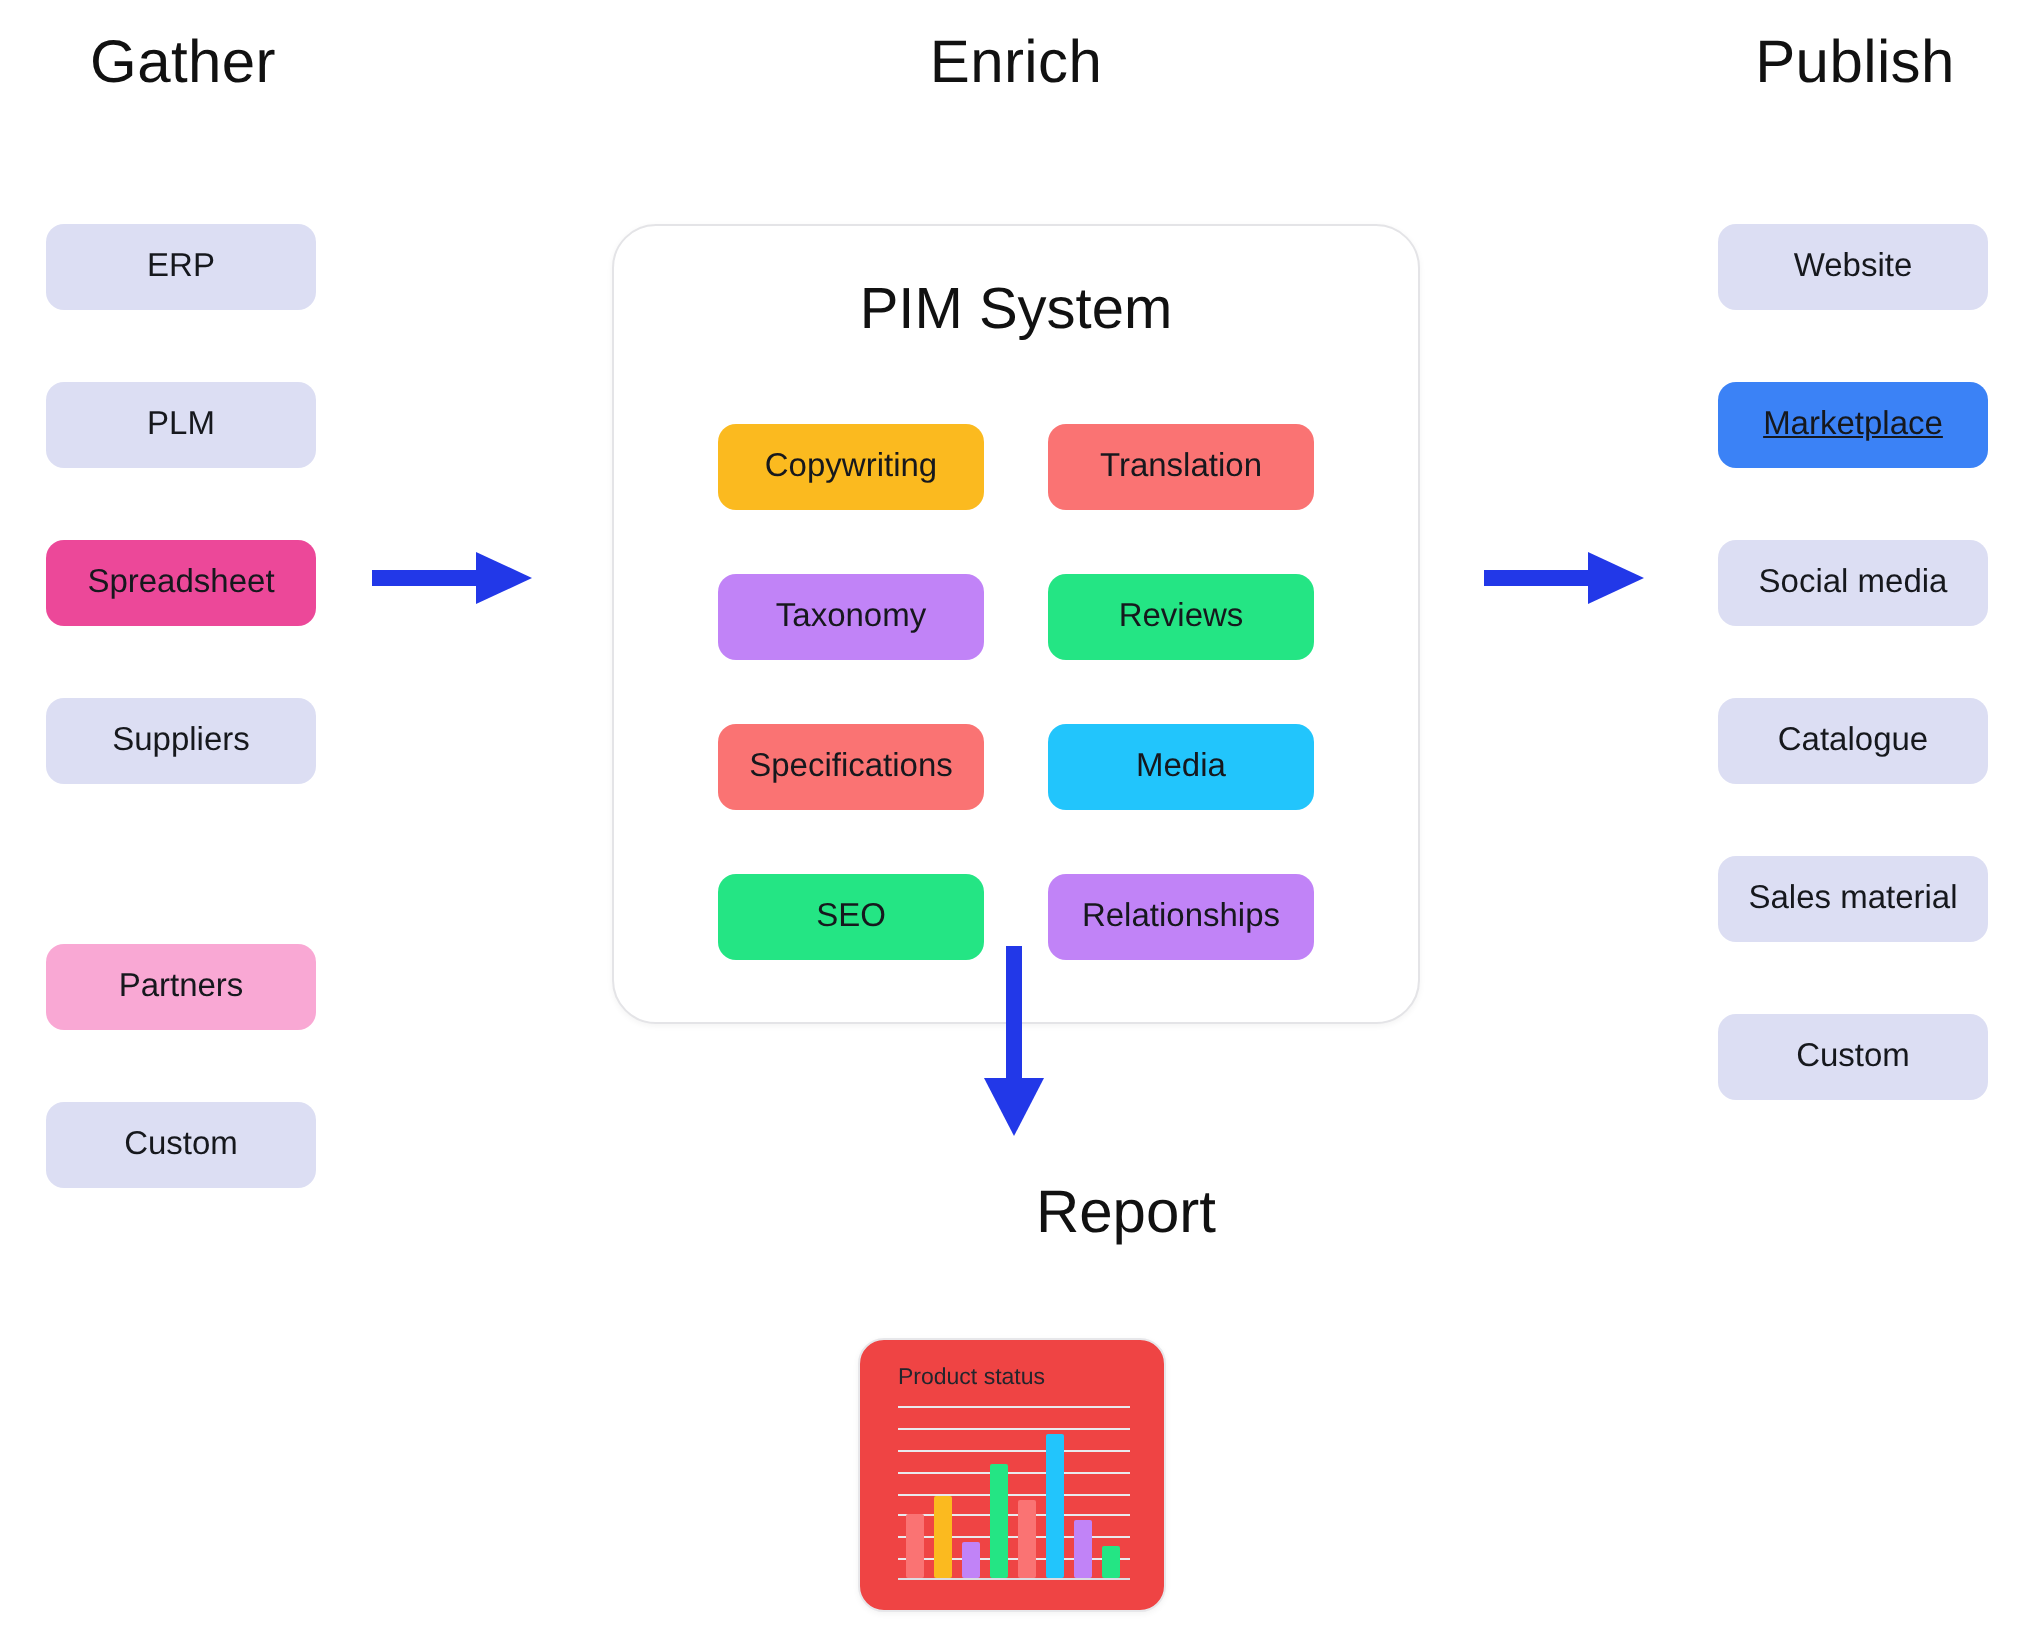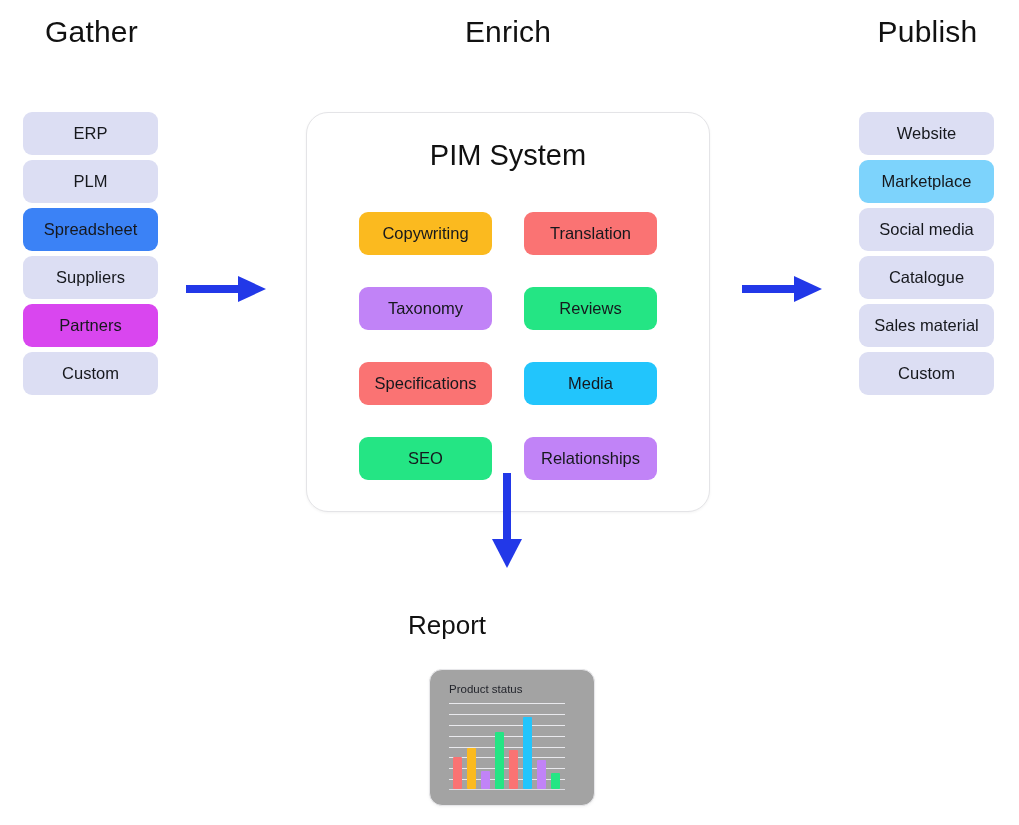--- a/index.html
+++ b/index.html
@@ -36,21 +36,21 @@
   #title-enrich { left: 408px; top: 15px; width: 200px; }
   #title-publish{ left: 836px; top: 15px; width: 183px; }
 
   
   .side-col {
     position: absolute;
     top: 112px;
     width: 135px;
     display: flex;
     flex-direction: column;
-    gap: 5px;
+    gap: 36px;
   }
   #col-gather  { left: 23px; }
   #col-publish { left: 859px; }
 
   .src-chip {
     height: 43px;
     border-radius: 9px;
     background: #dcdef3;
     display: flex;
     align-items: center;
@@ -111,36 +111,36 @@
   
   .arrow { position: absolute; }
   #arrow-gather-enrich { left: 186px; top: 272px; }
   #arrow-enrich-publish{ left: 742px; top: 272px; }
   #arrow-enrich-report { left: 487px; top: 473px; }
 
   
   #report-title {
     position: absolute;
     left: 408px;
-    top: 610px;
+    top: 590px;
     width: 200px;
-    text-align: left;
-    font-size: 26px;
+    text-align: right;
+    font-size: 30px;
     font-weight: 400;
     color: #111111;
     white-space: nowrap;
   }
   #report-card {
     position: absolute;
     left: 429px;
     top: 669px;
-    width: 166px;
+    width: 154px;
     height: 137px;
     box-sizing: border-box;
-    background: #a3a3a3;
+    background: #ef4444;
     border: 1.5px solid #e7e7ea;
     border-radius: 13px;
     box-shadow: 0 1px 3px rgba(16,18,24,0.05);
   }
   #report-card-label {
     position: absolute;
     left: 19px;
     top: 13px;
     font-size: 11.5px;
     color: #23252c;
@@ -188,29 +188,29 @@
 
 <div class="stage">
 
   <div class="col-title" id="title-gather">Gather</div>
   <div class="col-title" id="title-enrich">Enrich</div>
   <div class="col-title" id="title-publish">Publish</div>
 
   <div class="side-col" id="col-gather">
     <div class="src-chip" style="background: rgb(220, 222, 243);">ERP</div>
     <div class="src-chip" style="background: rgb(220, 222, 243);">PLM</div>
-    <div class="src-chip" style="background: #3b82f6; text-align: center;">Spreadsheet</div>
+    <div class="src-chip" style="background: #ec4899; text-align: center;">Spreadsheet</div>
     <div class="src-chip" style="background: rgb(220, 222, 243);">Suppliers</div>
-    <div class="src-chip" style="background: #d946ef;">Partners</div>
+    <div class="src-chip" style="background: #f9a8d4; margin-top: 44px;">Partners</div>
     <div class="src-chip" style="background: rgb(220, 222, 243);">Custom</div>
   </div>
 
   <div class="side-col" id="col-publish">
     <div class="src-chip" style="background: rgb(220, 222, 243);">Website</div>
-    <div class="src-chip" style="background: #7dd3fc;">Marketplace</div>
+    <div class="src-chip" style="background: #3b82f6; text-decoration: underline;">Marketplace</div>
     <div class="src-chip" style="background: rgb(220, 222, 243);">Social media</div>
     <div class="src-chip" style="background: rgb(220, 222, 243); text-align: right;">Catalogue</div>
     <div class="src-chip" style="background: rgb(220, 222, 243);">Sales material</div>
     <div class="src-chip" style="background: rgb(220, 222, 243);">Custom</div>
   </div>
 
   <div id="pim-panel">
     <div id="pim-heading">PIM System</div>
     <div class="chip-grid">
       <div class="cap-chip" style="background: rgb(251, 186, 31);">Copywriting</div>

